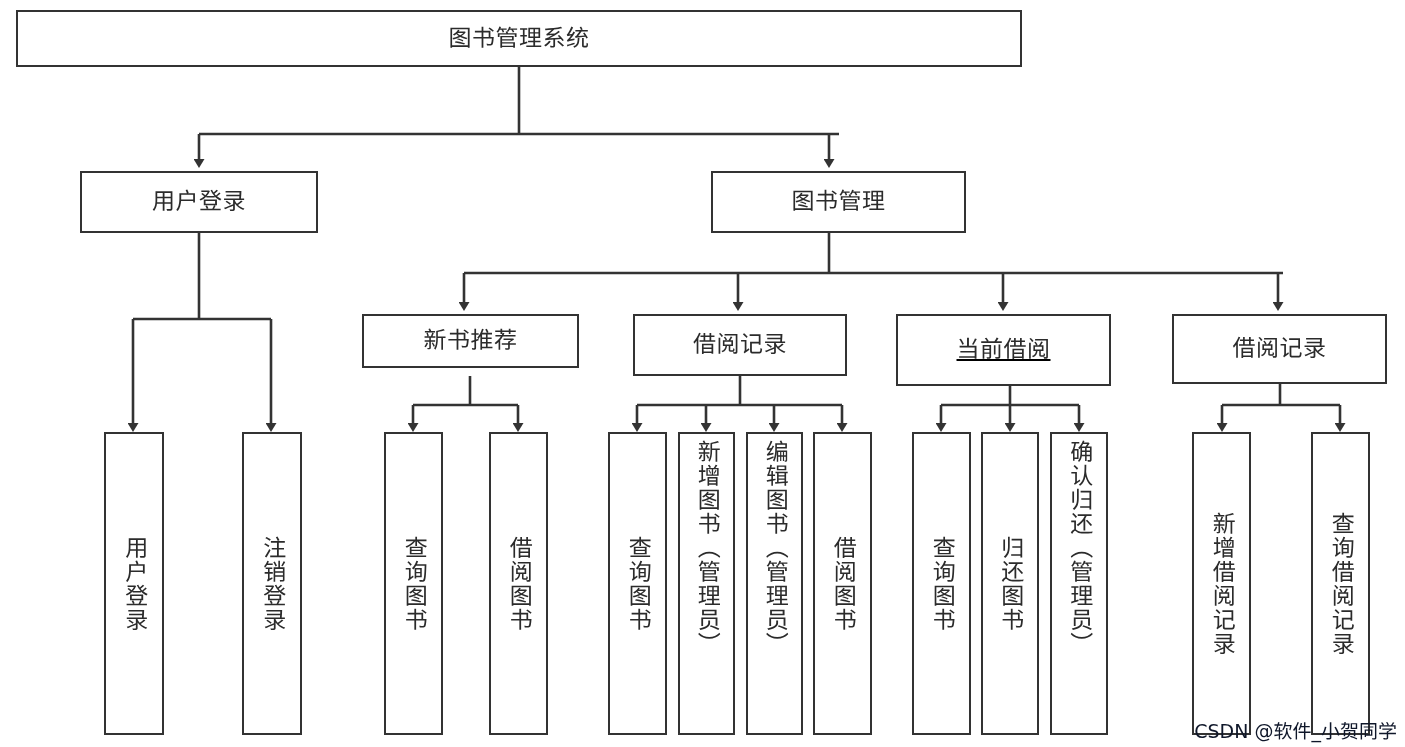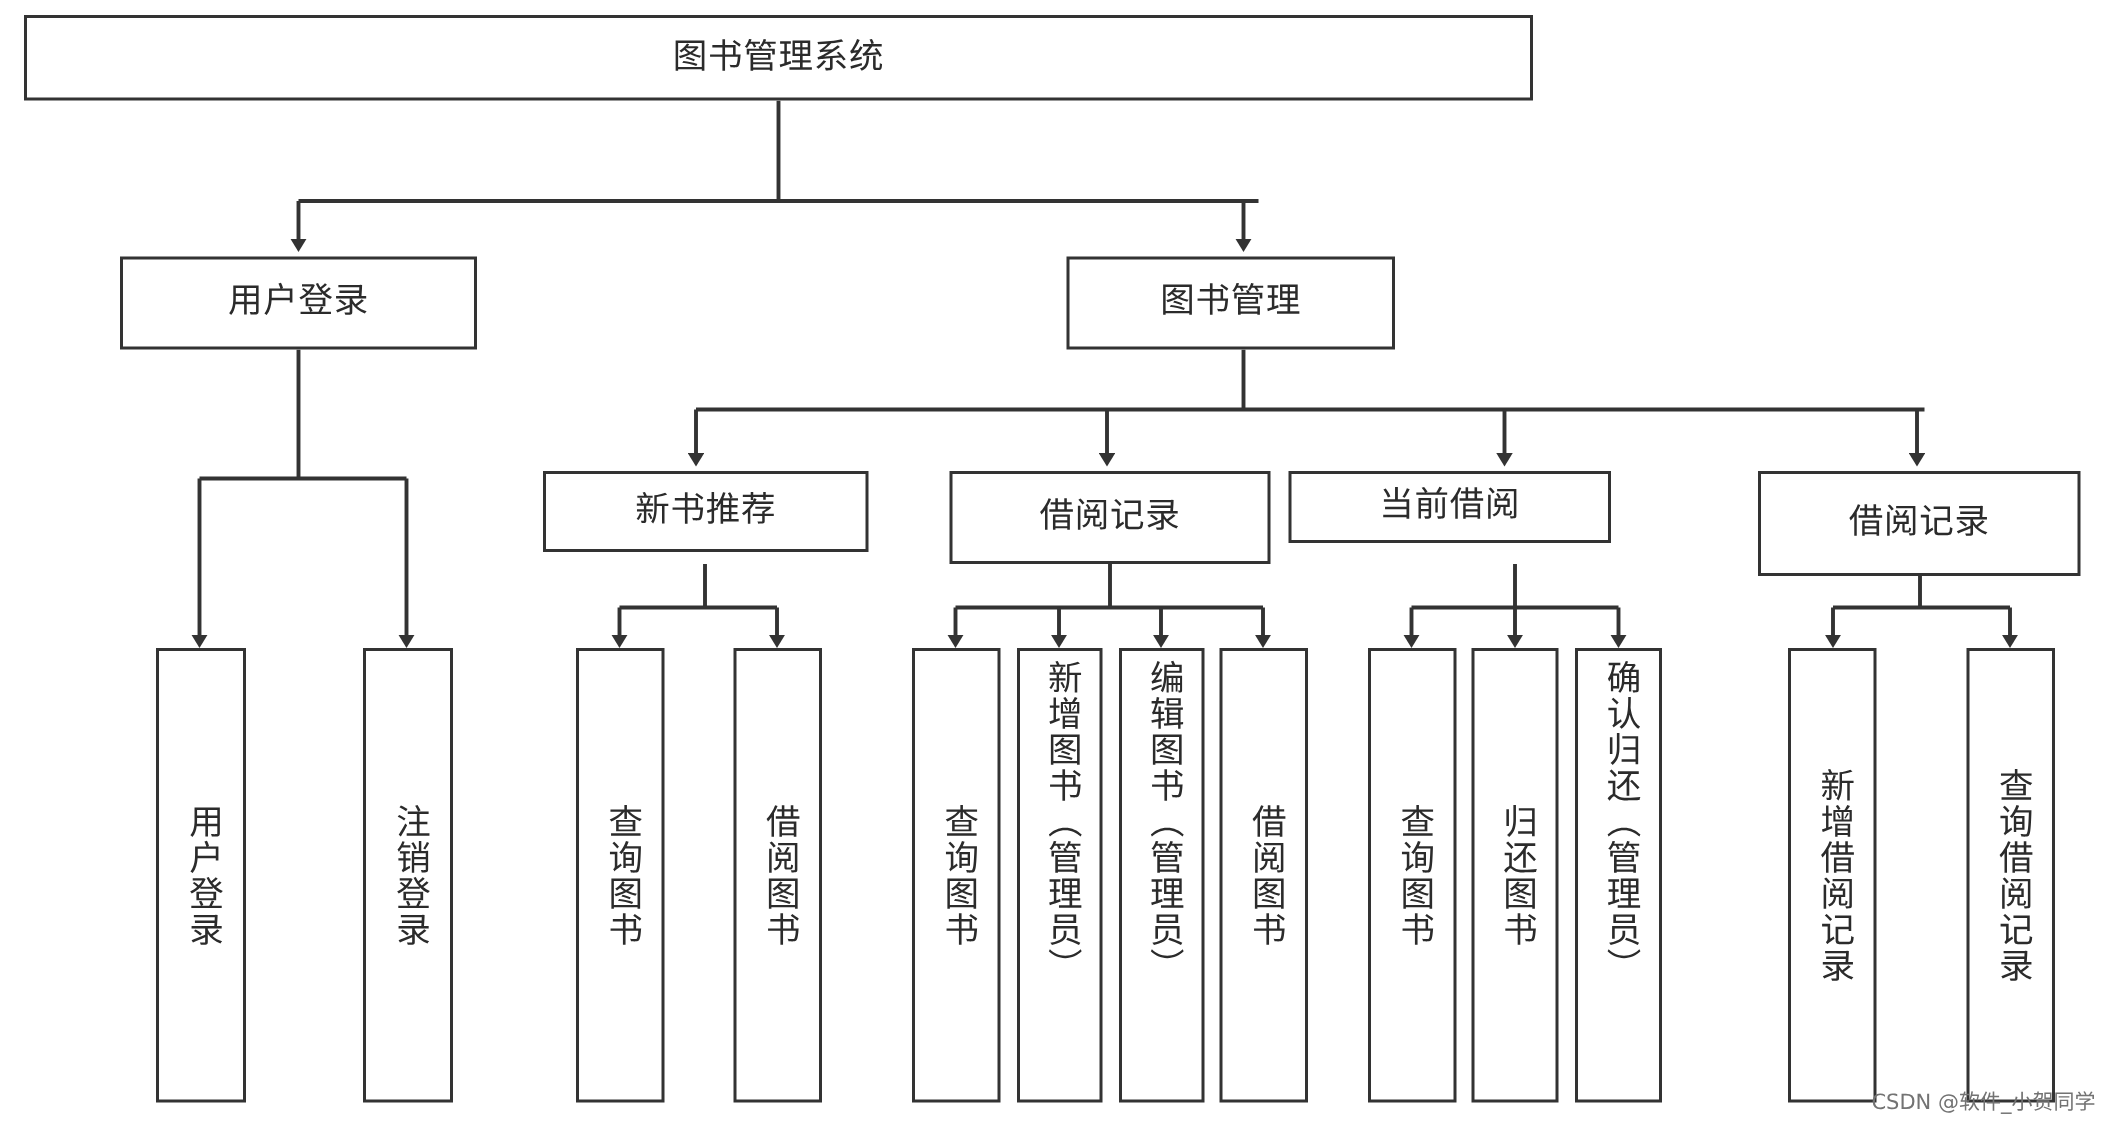--- a/index.html
+++ b/index.html
@@ -57,22 +57,22 @@
     writing-mode: vertical-rl;
     text-orientation: upright;
     line-height: 1.28;
     letter-spacing: 1px;
     white-space: nowrap;
   }
   #watermark {
     position: absolute;
     right: 8px;
     bottom: 4px;
-    font-size: 14px;
-    color: #737373;
+    font-size: 19px;
+    color: #0f172a;
     white-space: nowrap;
     pointer-events: none;
   }
 </style>
 </head>
 <body>
 
 <div id="diagram-root">
 
   <svg id="tree-svg" viewBox="0 0 1405 747" aria-hidden="true">
@@ -126,33 +126,33 @@
   </svg>
 
   <div class="node-box level-root" style="left:16px; top:10px; width:1006px; height:57px;">
     <span class="node-label-h">图书管理系统</span>
   </div>
 
   <div class="node-box" style="left:80px; top:171px; width:238px; height:62px;">
     <span class="node-label-h">用户登录</span>
   </div>
 
-  <div class="node-box" style="left:711px; top:171px; width:219px; height:62px;">
+  <div class="node-box" style="left:711px; top:171px; width:255px; height:62px;">
     <span class="node-label-h">图书管理</span>
   </div>
 
   <div class="node-box" style="left:362px; top:314px; width:217px; height:54px;">
     <span class="node-label-h">新书推荐</span>
   </div>
 
   <div class="node-box" style="left:633px; top:314px; width:214px; height:62px;">
     <span class="node-label-h">借阅记录</span>
   </div>
 
-  <div class="node-box" style="left:859px; top:314px; width:215px; height:48px;">
+  <div class="node-box" style="left:896px; top:314px; width:215px; height:72px;text-decoration:underline;">
     <span class="node-label-h">当前借阅</span>
   </div>
 
   <div class="node-box" style="left:1172px; top:314px; width:215px; height:70px;">
     <span class="node-label-h">借阅记录</span>
   </div>
 
   <div class="node-box leaf" style="left:104px; top:432px; width:60px; height:303px;">
     <span class="node-label-v">用户登录</span>
   </div>

